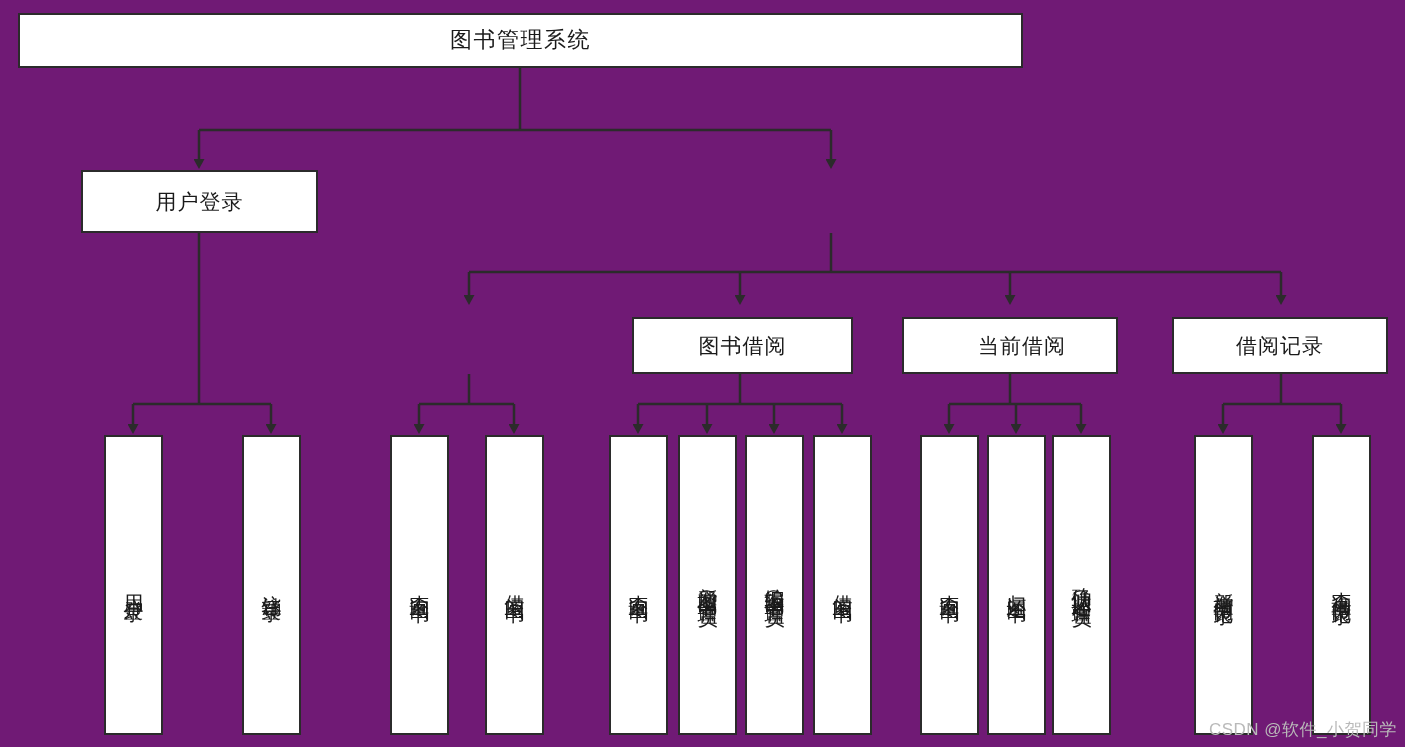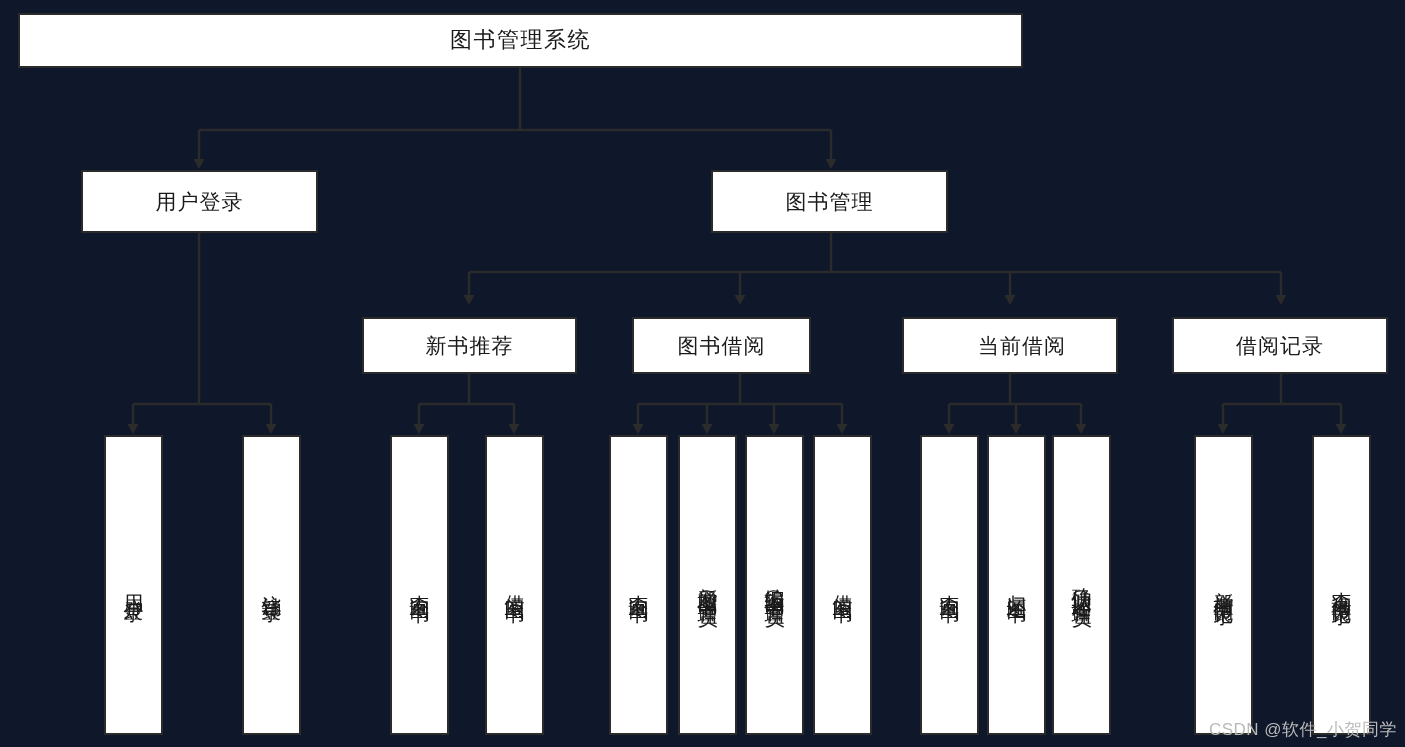--- a/index.html
+++ b/index.html
@@ -4,21 +4,21 @@
 <style>
   html,body{margin:0;padding:0;background:#ffffff;}
   body{
     font-family:"Liberation Sans","DejaVu Sans",sans-serif;
     -webkit-font-smoothing:antialiased;
   }
   #canvas{
     position:relative;
     width:1405px;
     height:747px;
-    background:#0f172a;
+    background:#701a75;
     overflow:hidden;
   }
   svg#wires{
     position:absolute;
     left:0;top:0;
     width:1405px;height:747px;
     pointer-events:none;
   }
   .node{
     position:absolute;
@@ -118,28 +118,22 @@
     </g>
   </svg>
 
   <div class="node h title" style="left:18px;top:13px;width:1005px;height:55px;">
     <span>图书管理系统</span>
   </div>
 
   <div class="node h" style="left:81px;top:170px;width:237px;height:63px;">
     <span>用户登录</span>
   </div>
-  <div class="node h" style="left:711px;top:170px;width:237px;height:63px;">
-    <span>图书管理</span>
-  </div>
 
-  <div class="node h" style="left:362px;top:317px;width:215px;height:57px;">
-    <span>新书推荐</span>
-  </div>
-  <div class="node h" style="left:632px;top:317px;width:179px;height:57px;">
+  <div class="node h" style="left:632px;top:317px;width:221px;height:57px;">
     <span>图书借阅</span>
   </div>
   <div class="node h" style="left:902px;top:317px;width:216px;height:57px;padding-left:24px;">
     <span>当前借阅</span>
   </div>
   <div class="node h" style="left:1172px;top:317px;width:216px;height:57px;">
     <span>借阅记录</span>
   </div>
 
   <div class="node v" style="left:104px;top:435px;width:59px;height:300px;">

